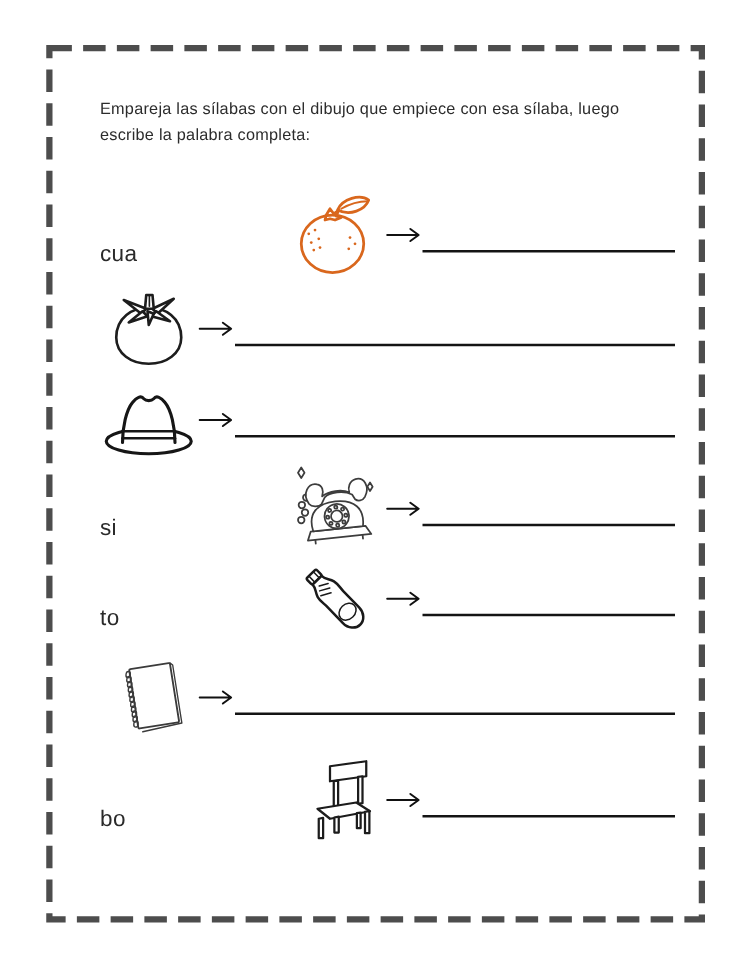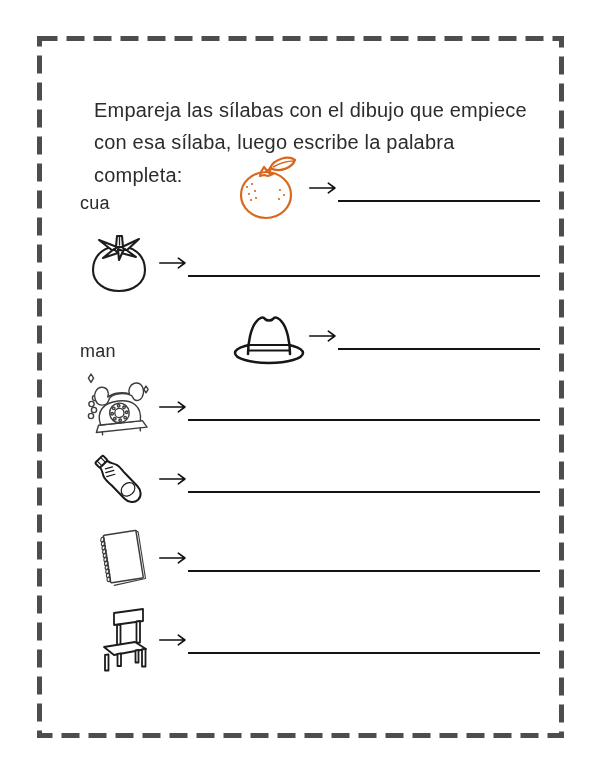--- a/index.html
+++ b/index.html
@@ -3,22 +3,22 @@
 <meta charset="utf-8">
 <style>
   html,body{margin:0;padding:0;}
   body{
     width:600px;height:776px;position:relative;background:#ffffff;
     font-family:"Liberation Sans","DejaVu Sans",sans-serif;
     -webkit-font-smoothing:antialiased;overflow:hidden;
   }
   .frame-svg{position:absolute;left:0;top:0;pointer-events:none;}
   .instructions{
-    position:absolute;left:94px;top:76px;width:452px;
-    font-size:20px;line-height:1.62;color:#2c2c2c;letter-spacing:.2px;margin-top:18px;
+    position:absolute;left:80px;top:76px;width:452px;
+    font-size:13px;line-height:1.62;color:#2c2c2c;letter-spacing:.2px;
   }
   .row{
     position:absolute;left:80px;width:460px;height:80px;
     display:flex;align-items:center;
   }
   .syllable{
     width:150px;font-size:18px;color:#2a2a2a;letter-spacing:.3px;flex:0 0 150px;margin-top:31px;
   }
   .art{
     width:78px;flex:0 0 78px;display:flex;align-items:center;justify-content:center;
@@ -85,38 +85,38 @@
   </div>
   <div class="arrow">
     <svg width="34" height="16" viewBox="0 0 34 16" fill="none" stroke="#111" stroke-width="1.8" stroke-linecap="round" stroke-linejoin="round">
       <path d="M2 8 L30 8 M23 2.5 L30.5 8 L23 13.5"></path>
     </svg>
   </div>
   <div class="answer-line"></div>
 </div>
 
 <div class="row" style="top:296px">
-  <div class="syllable">man</div>
   <div class="art">
     <svg width="76" height="70" viewBox="0 0 76 70" fill="none" stroke="#161616" stroke-width="2.5" stroke-linecap="round" stroke-linejoin="round">
       <ellipse cx="38" cy="52" rx="34" ry="10" fill="#ffffff"></ellipse>
       <path d="M17 53 C17 41 20 27 25 21 C28 17 32 15 34 18 C36 20 40 20 42 18 C44 15 48 17 51 21 C56 27 59 41 59 53" fill="#ffffff"></path>
       <path d="M17 44 L59 44" stroke-width="2"></path>
       <path d="M17 49.5 L59 49.5" stroke-width="2"></path>
     </svg>
   </div>
   <div class="arrow">
     <svg width="34" height="16" viewBox="0 0 34 16" fill="none" stroke="#111" stroke-width="1.8" stroke-linecap="round" stroke-linejoin="round">
       <path d="M2 8 L30 8 M23 2.5 L30.5 8 L23 13.5"></path>
     </svg>
   </div>
   <div class="answer-line"></div>
 </div>
 
 <div class="row" style="top:367px">
+  <div class="syllable">si</div>
   <div class="art">
     <svg width="74" height="72" viewBox="0 0 74 72" fill="none" stroke="#3d3d3d" stroke-width="1.4" stroke-linecap="round" stroke-linejoin="round">
       <path d="M9 3 l2.6 4.2 l-2.6 4.2 l-2.6 -4.2 Z"></path>
       <path d="M64 15 l2.1 3.4 l-2.1 3.4 l-2.1 -3.4 Z"></path>
       <circle cx="13" cy="27" r="2.6"></circle>
         <circle cx="9.5" cy="33" r="2.6"></circle>
       <circle cx="12" cy="39" r="2.6"></circle>
         <circle cx="9" cy="45" r="2.6"></circle>
       <g transform="rotate(-6 37 38)">
         <path d="M15 52 L59 52 L63 59 L12 59 Z" fill="#ffffff"></path>
@@ -138,20 +138,21 @@
   </div>
   <div class="arrow">
     <svg width="34" height="16" viewBox="0 0 34 16" fill="none" stroke="#111" stroke-width="1.8" stroke-linecap="round" stroke-linejoin="round">
       <path d="M2 8 L30 8 M23 2.5 L30.5 8 L23 13.5"></path>
     </svg>
   </div>
   <div class="answer-line"></div>
 </div>
 
 <div class="row" style="top:439px">
+  <div class="syllable">to</div>
   <div class="art">
     <svg width="72" height="72" viewBox="0 0 72 72" fill="none" stroke="#1a1a1a" stroke-width="2" stroke-linecap="round" stroke-linejoin="round">
       <g transform="rotate(-44 36 37)">
         <rect x="30.5" y="8" width="11" height="7" rx="1.5" fill="#ffffff"></rect>
         <path d="M33.5 8 l0 7 M38.5 8 l0 7" stroke-width="1.2"></path>
         <path d="M31 15 C31 19 28 21 27 25 C26 29 27 32 27 36 L27 54 C27 60 31 64.5 36 64.5 C41 64.5 45 60 45 54 L45 36 C45 32 46 29 45 25 C44 21 41 19 41 15 Z" fill="#ffffff"></path>
         <path d="M29.5 26 L37 30 M31.5 22.5 L39 26.5 M34 19.5 L40.5 23" stroke-width="1.2"></path>
         <ellipse cx="36" cy="50" rx="7.5" ry="6" stroke-width="1.2"></ellipse>
       </g>
     </svg>
@@ -188,20 +189,21 @@
   </div>
   <div class="arrow">
     <svg width="34" height="16" viewBox="0 0 34 16" fill="none" stroke="#111" stroke-width="1.8" stroke-linecap="round" stroke-linejoin="round">
       <path d="M2 8 L30 8 M23 2.5 L30.5 8 L23 13.5"></path>
     </svg>
   </div>
   <div class="answer-line"></div>
 </div>
 
 <div class="row" style="top:600px">
+  <div class="syllable">bo</div>
   <div class="art">
     <svg width="70" height="72" viewBox="0 0 70 72" fill="none" stroke="#1c1c1c" stroke-width="1.8" stroke-linecap="round" stroke-linejoin="round">
       <path d="M30 9 L59 5 L59 17 L30 21 Z" fill="#ffffff"></path>
       <path d="M33 21 L33 42 L36.5 41.5 L36.5 20.5 Z" fill="#ffffff"></path>
       <path d="M52.5 17.5 L52.5 39 L56 38.5 L56 17 Z" fill="#ffffff"></path>
       <path d="M20 43 L51 38 L62 45 L30 51 Z" fill="#ffffff"></path>
       <path d="M21 51 L21 66.5 L24.5 66.5 L24.5 50.3 Z" fill="#ffffff"></path>
       <path d="M33.5 50 L33.5 62 L37 62 L37 49.3 Z" fill="#ffffff"></path>
       <path d="M51.5 46.5 L51.5 58.5 L54.5 58.5 L54.5 46 Z" fill="#ffffff"></path>
       <path d="M58 45.5 L58 62.5 L61.5 62.5 L61.5 44.8 Z" fill="#ffffff"></path>

